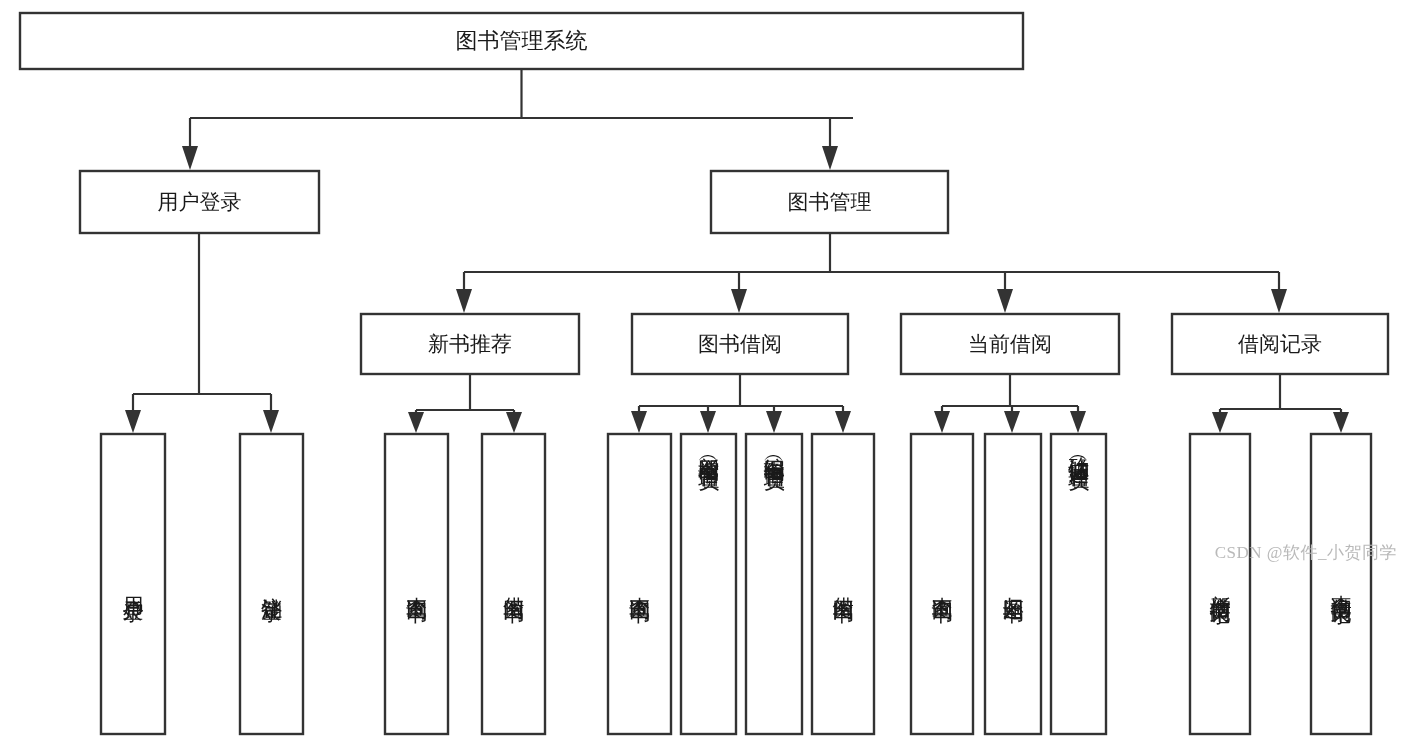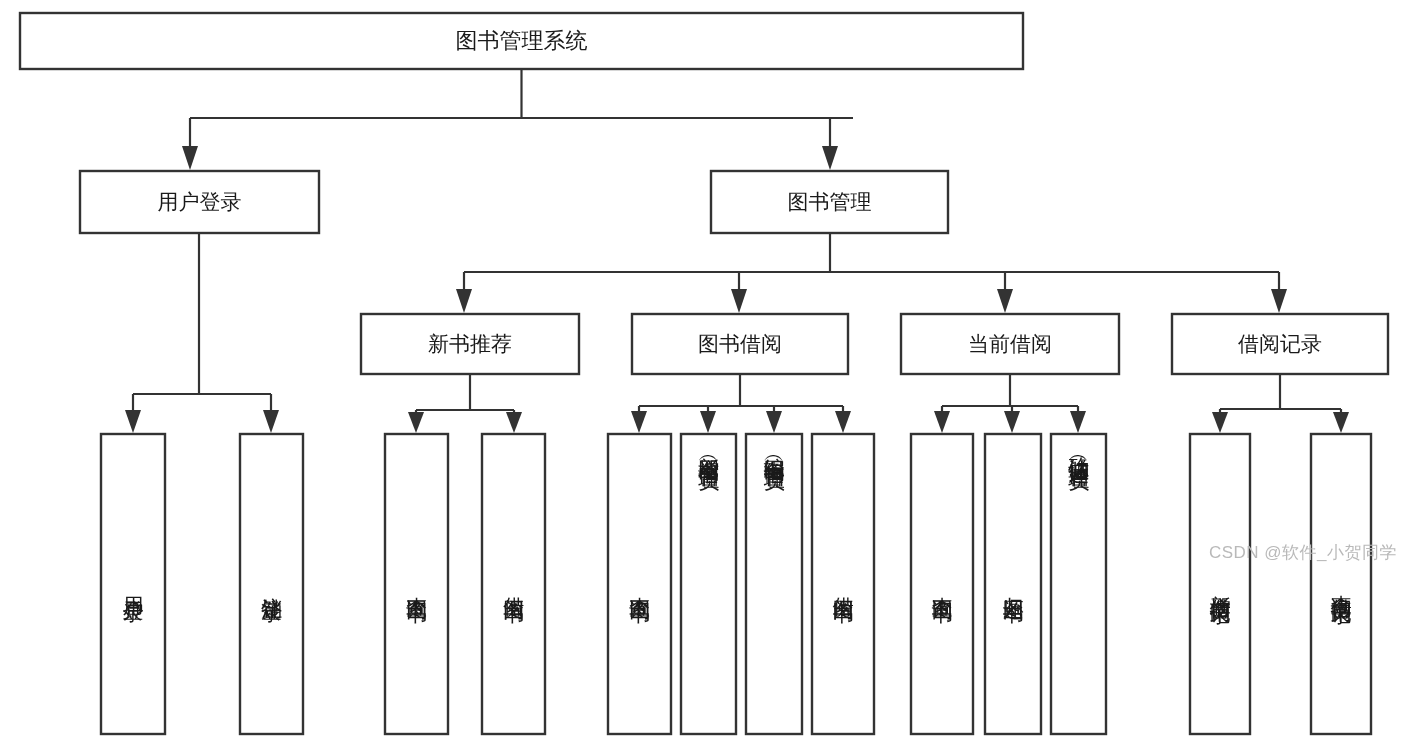--- a/index.html
+++ b/index.html
@@ -70,21 +70,21 @@
     font-size: 21px;
     line-height: 1.08;
     color: #1a1a1a;
     letter-spacing: 2px;
     white-space: nowrap;
   }
   .watermark {
     position: absolute;
     right: 8px;
     bottom: 6px;
-    font-family: Liberation Sans, sans-serif;
+    font-family: Liberation Serif, serif;
     font-size: 17px;
     color: #b9b9b9;
     letter-spacing: 0.5px;
     white-space: nowrap;
   }
 </style>
 </head>
 <body>
 
 <div id="diagram-root">

